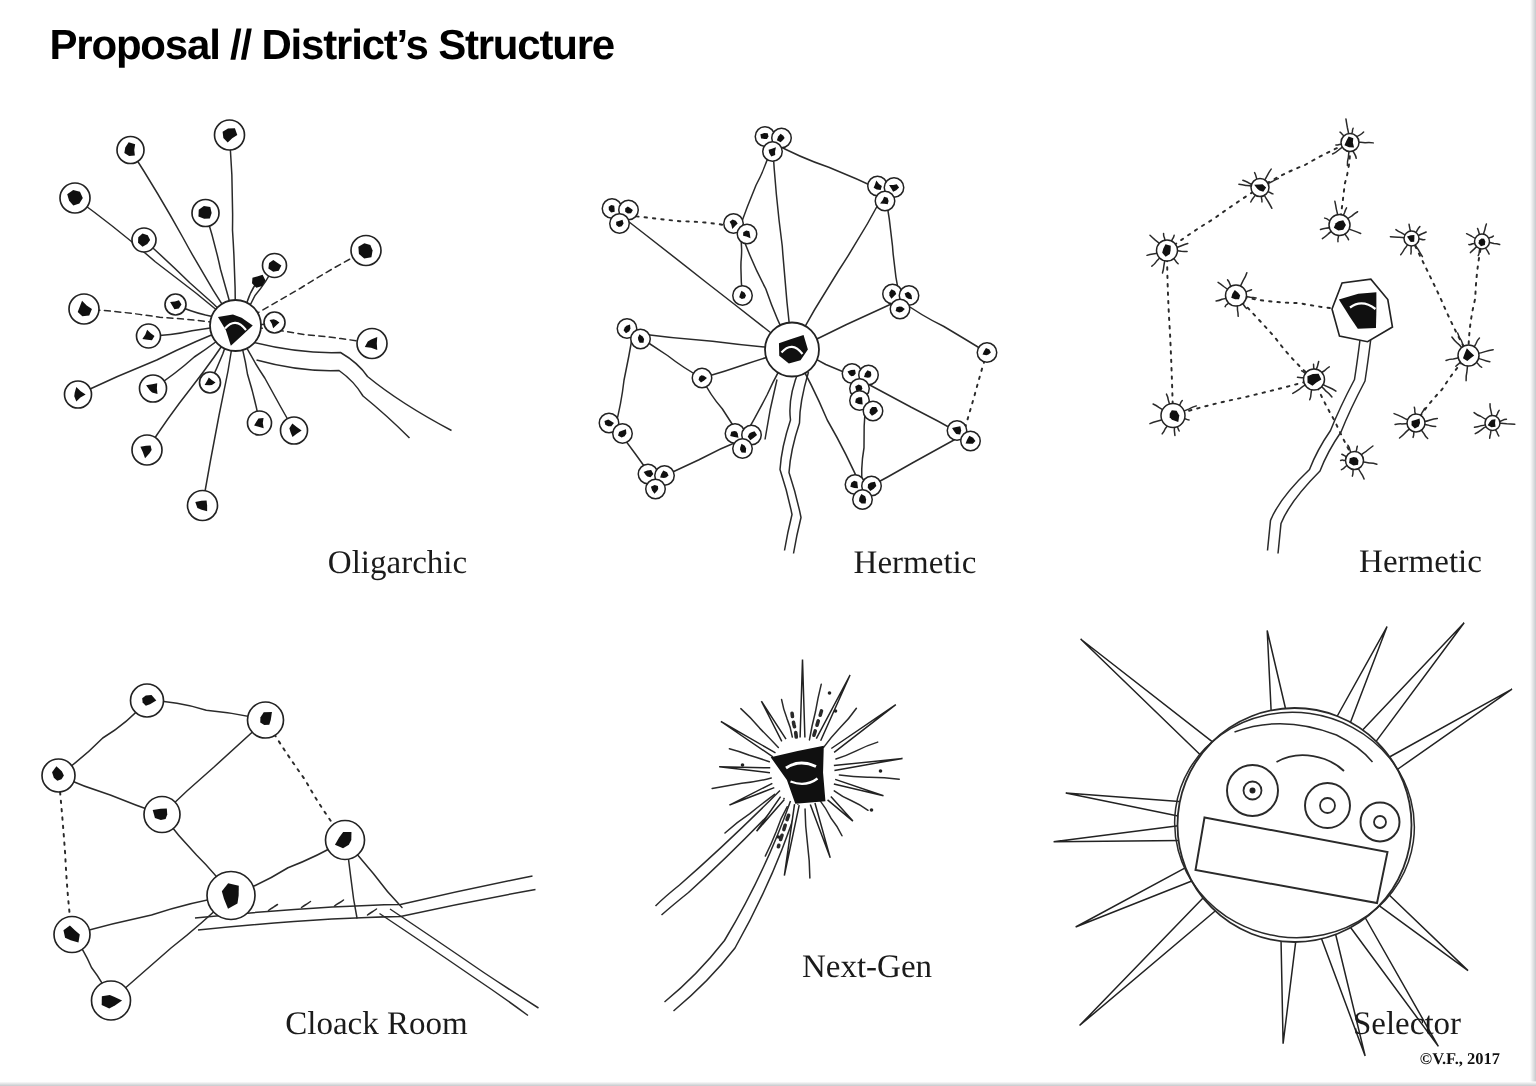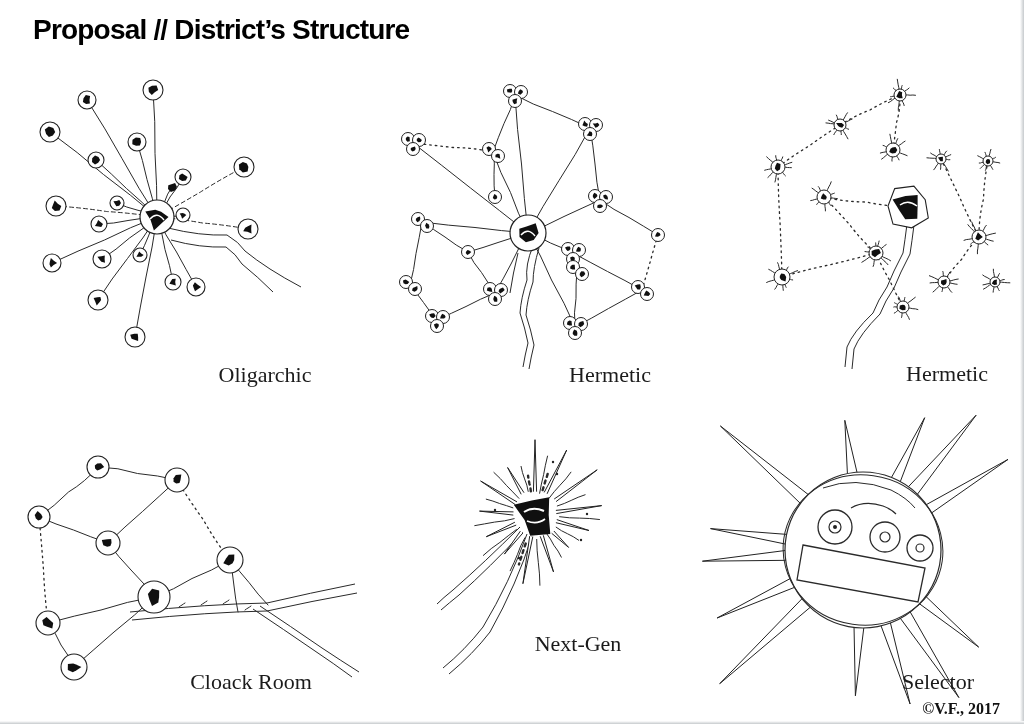--- a/index.html
+++ b/index.html
@@ -3,21 +3,21 @@
 <meta charset="utf-8">
 <style>
   html,body{margin:0;padding:0;background:#fff;}
   .page{position:relative;width:1024px;height:724px;background:#ffffff;overflow:hidden;
         font-family:"Liberation Serif",serif;color:#1c1c1c;}
   .title{position:absolute;left:33px;top:14px;font-family:Liberation Sans, sans-serif;
          font-weight:bold;font-size:28px;letter-spacing:-0.8px;color:#000;white-space:nowrap;}
   .caption{position:absolute;transform:translateX(-50%);font-family:"Liberation Serif",serif;
            font-size:22px;color:#1b1b1b;white-space:nowrap;}
   .credit{position:absolute;right:24px;top:700px;font-family:"Liberation Serif",serif;
-          font-weight:bold;font-size:16px;color:#111;}
+          font-weight:bold;font-size:11px;color:#111;}
   svg.diagram{position:absolute;overflow:visible;}
   .edge-right{position:absolute;right:0;top:0;width:4px;height:100%;
               background:linear-gradient(to right,#ffffff,#c6cacd);}
   .edge-bottom{position:absolute;left:0;bottom:0;width:100%;height:3px;
                background:linear-gradient(to bottom,#ffffff,#c6cacd);}
 </style>
 </head>
 <body>
 
 <div class="page">

